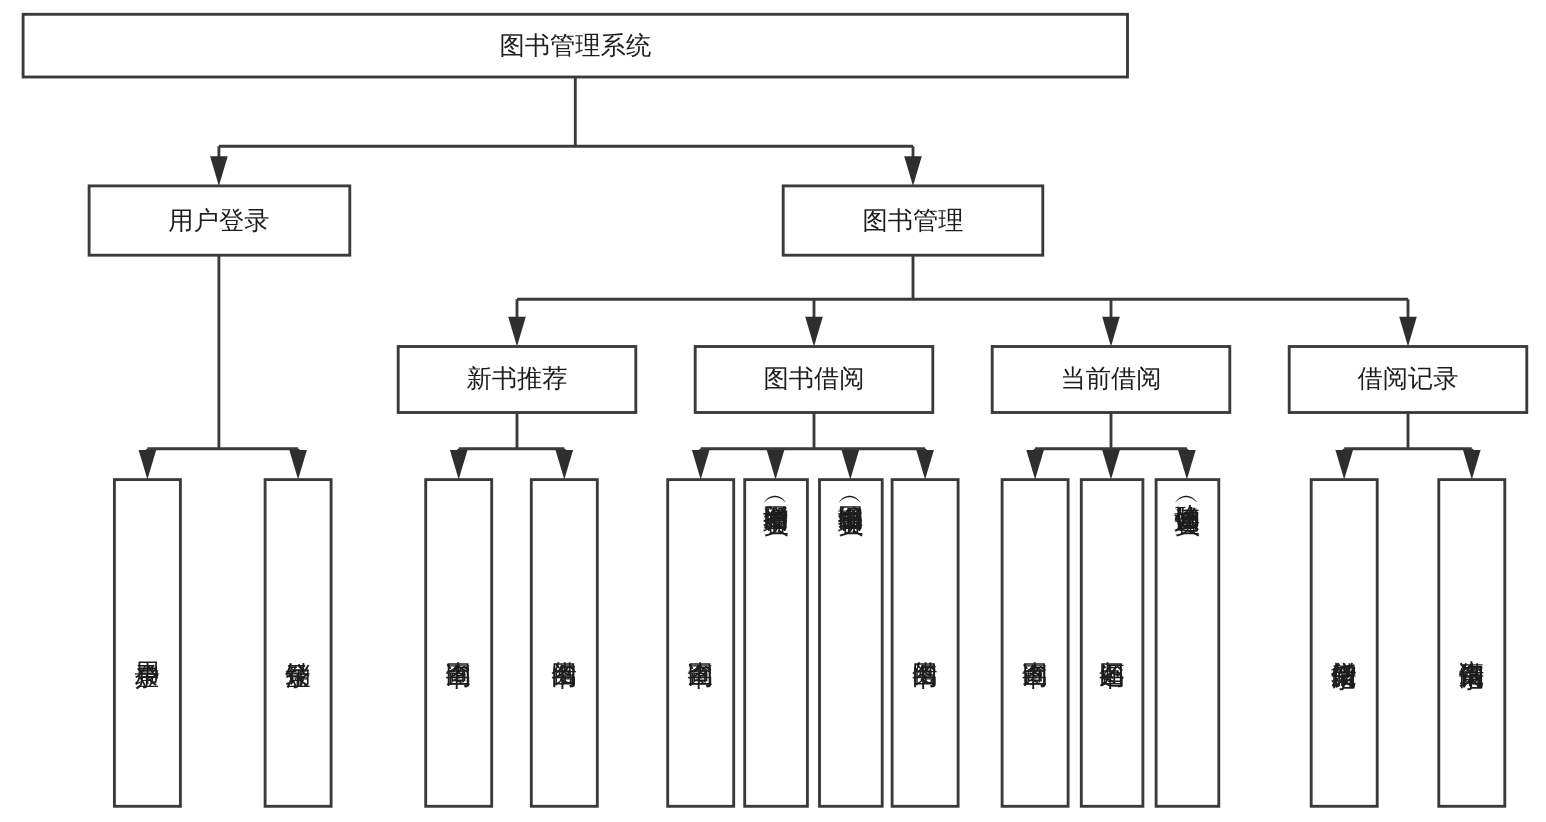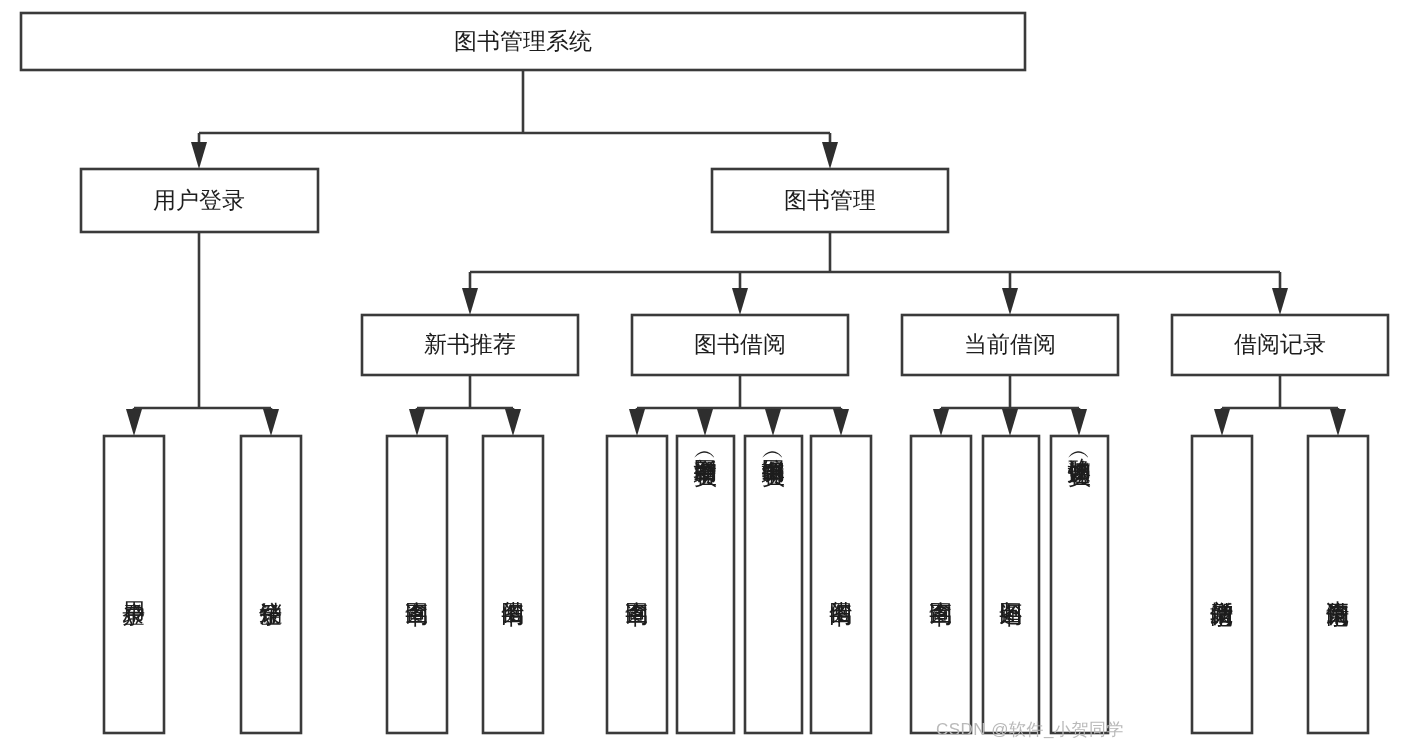--- a/index.html
+++ b/index.html
@@ -252,15 +252,14 @@
   <div class="leaf-label-wrap" style="left:1051px; top:440px; width:57px; height:290px; align-items:flex-start;">
     <span class="leaf-label">确认归还（管理员）</span>
   </div>
   <div class="leaf-label-wrap" style="left:1192px; top:436px; width:60px; height:297px;">
     <span class="leaf-label">新增借阅记录</span>
   </div>
   <div class="leaf-label-wrap" style="left:1308px; top:436px; width:60px; height:297px;">
     <span class="leaf-label">查询借阅记录</span>
   </div>
 
-  <div class="watermark">CSDN @软件_小贺同学</div>
 
 </div>
 
 </body></html>

